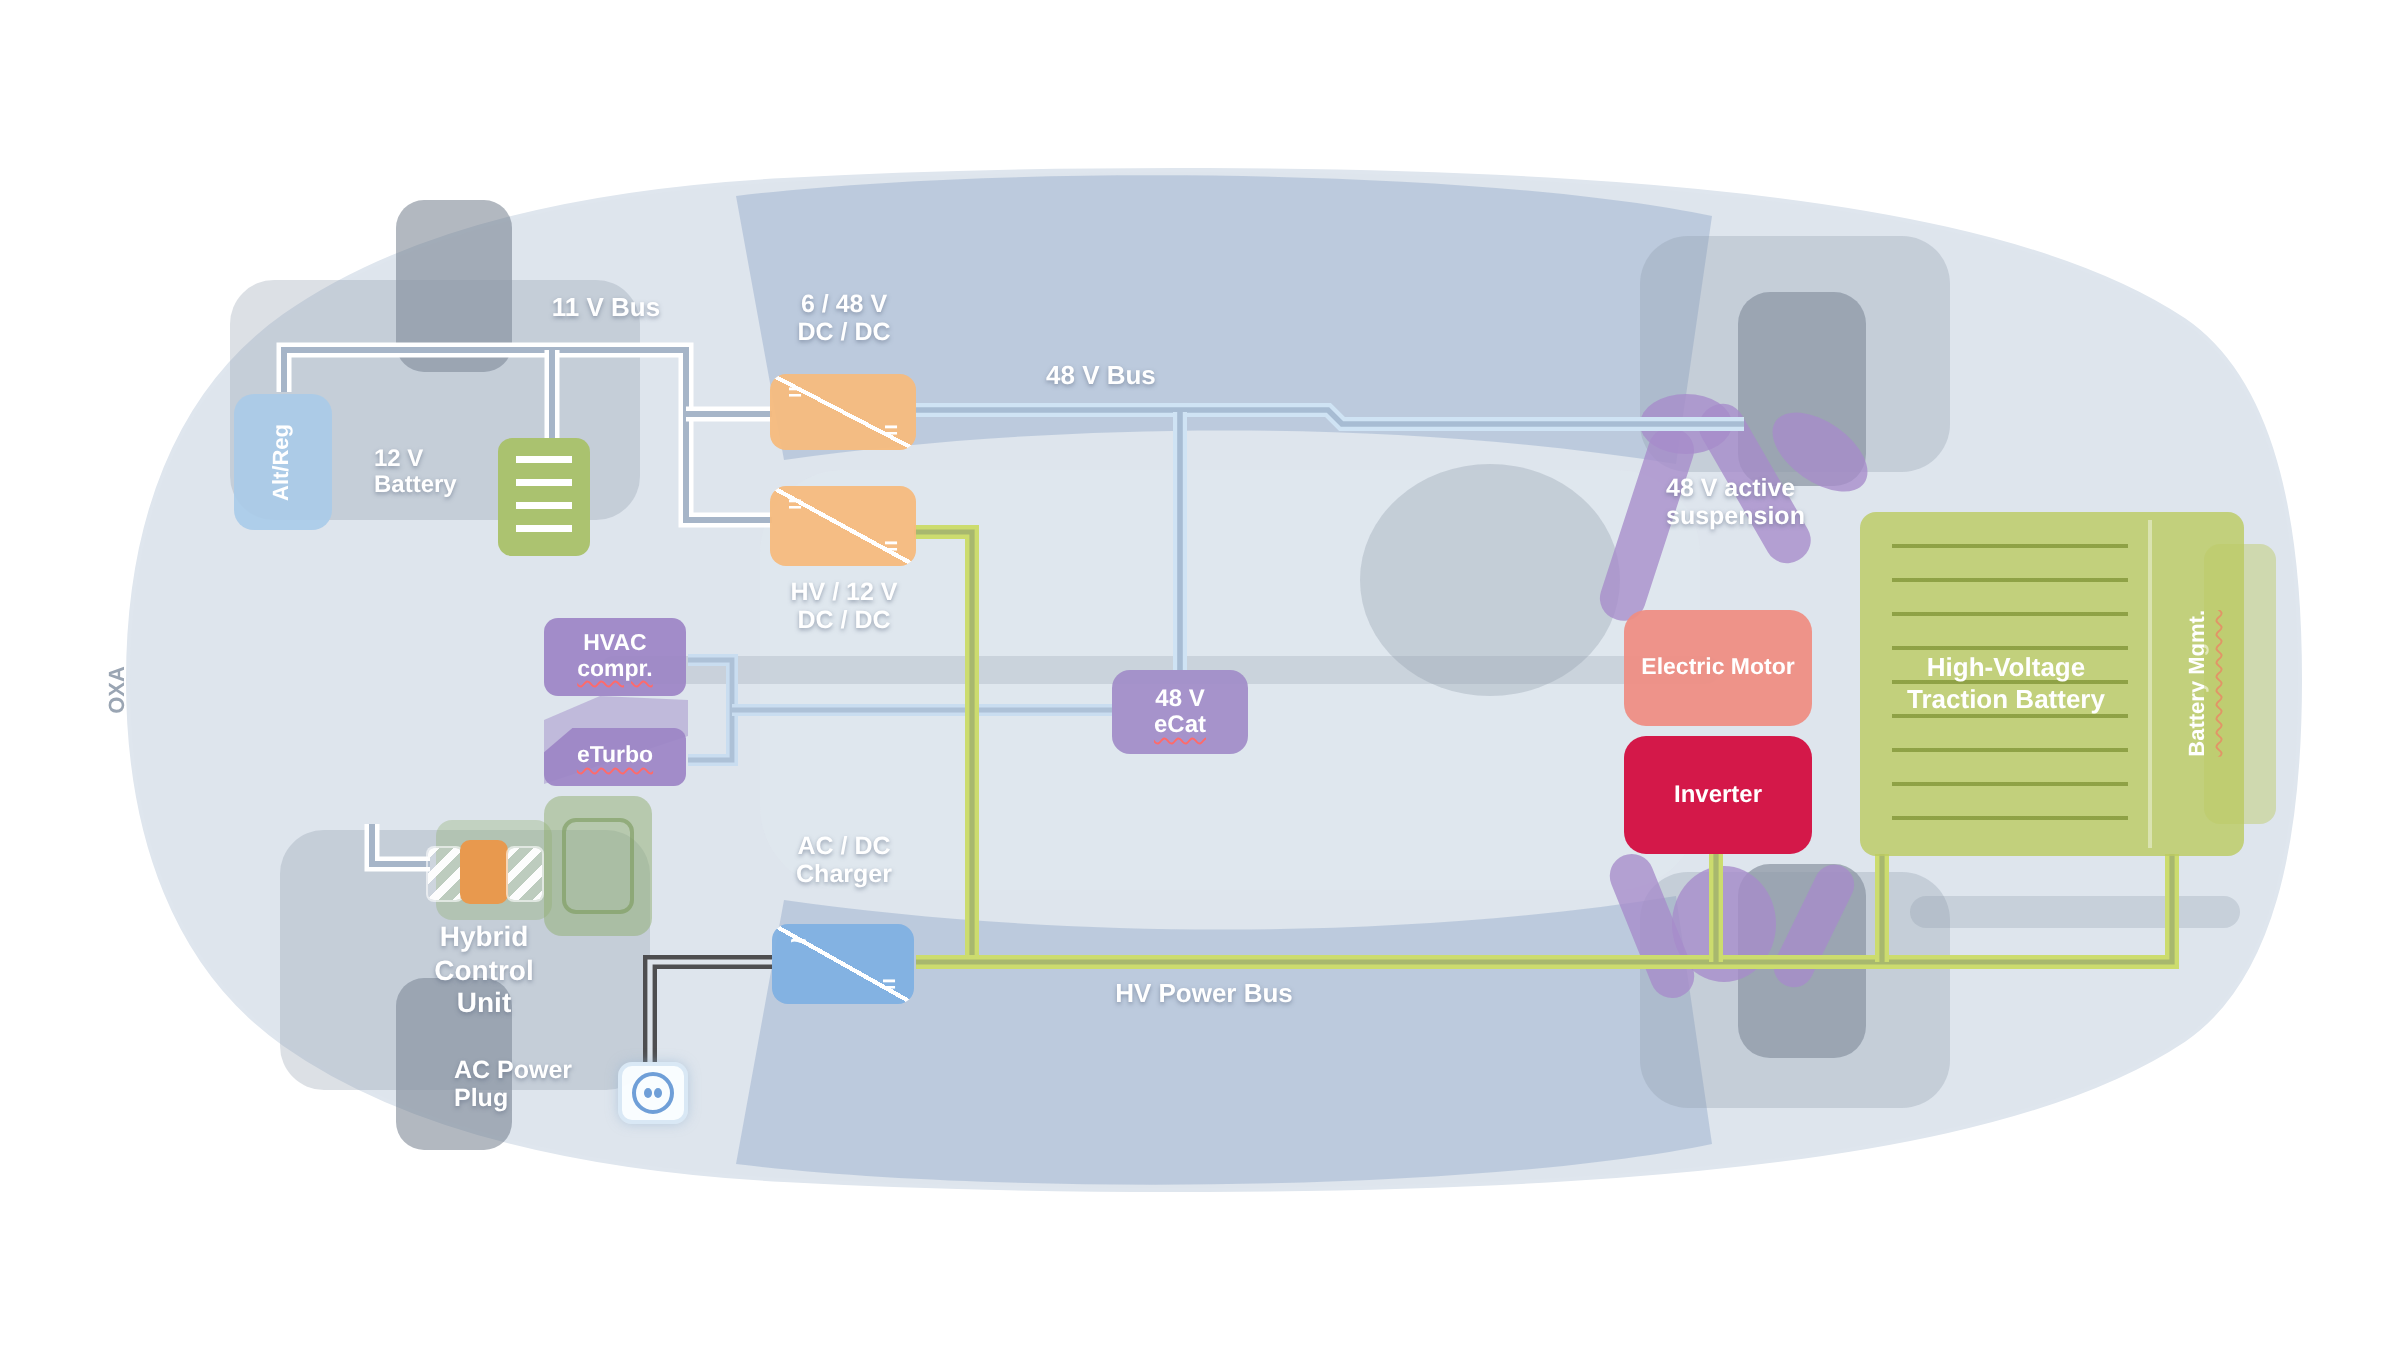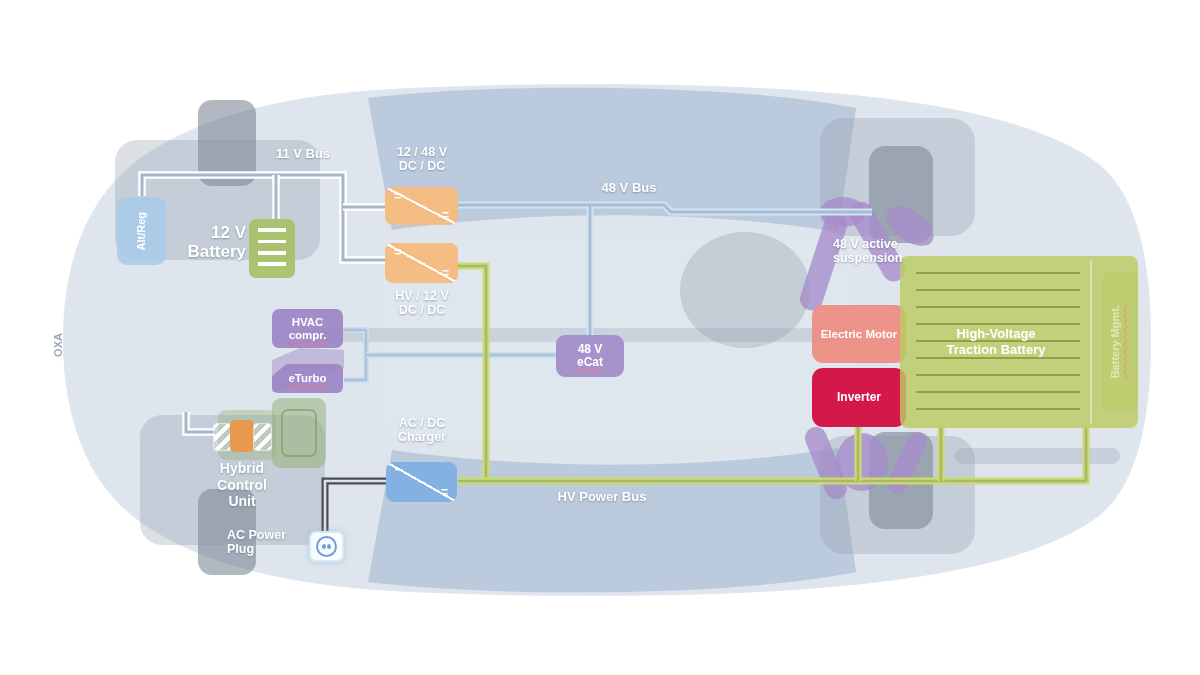--- a/index.html
+++ b/index.html
@@ -185,47 +185,47 @@
   </div>
 
   <div class="box" style="left:812px;top:368px;width:94px;height:59px;background:#d41849;border-radius:11px;font-size:12px;">
     <span>Inverter</span>
   </div>
 
   <div class="box" style="left:812px;top:305px;width:94px;height:58px;background:rgba(238,142,132,.95);border-radius:11px;font-size:11.5px;">
     <span>Electric Motor</span>
   </div>
 
-  <div style="position:absolute;left:900px;top:256px;width:192px;height:172px;background:rgba(188,202,99,.82);border-radius:8px;padding-left:46px;">
+  <div style="position:absolute;left:930px;top:256px;width:192px;height:172px;background:rgba(188,202,99,.82);border-radius:8px;">
     <span class="cells"></span>
     <div style="position:absolute;left:0;top:0;right:46px;bottom:0;display:flex;flex-direction:column;align-items:center;justify-content:center;color:#fff;font-weight:bold;font-size:13px;text-align:center;line-height:1.25;">
       <span>High-Voltage</span>
       <span>Traction Battery</span>
     </div>
     <div class="hvb-strip">
       <span class="vert sq" style="color:#fff;font-weight:bold;font-size:11px;">Battery Mgmt.</span>
     </div>
   </div>
   <div style="position:absolute;left:1102px;top:272px;width:36px;height:140px;background:rgba(188,202,99,.45);border-radius:8px;"></div>
 
   <div class="lbl" style="left:258px;top:147px;width:90px;text-align:center;font-size:13px;">11 V Bus</div>
 
   <div class="lbl" style="left:383px;top:145px;width:78px;text-align:center;font-size:12.5px;">
-    <div>12 / 48 V</div>
+    <div>6 / 48 V</div>
     <div>DC / DC</div>
   </div>
 
-  <div class="lbl" style="left:579px;top:181px;width:100px;text-align:center;font-size:13px;">48 V Bus</div>
+  <div class="lbl" style="left:523px;top:181px;width:100px;font-size:13px;">48 V Bus</div>
 
   <div class="lbl" style="left:383px;top:289px;width:78px;text-align:center;font-size:12.5px;">
     <div>HV / 12 V</div>
     <div>DC / DC</div>
   </div>
 
-  <div class="lbl" style="left:187px;top:223px;width:59px;text-align:right;font-size:17px;">
+  <div class="lbl" style="left:187px;top:223px;width:59px;font-size:12px;">
     <div>12 V</div>
     <div>Battery</div>
   </div>
 
   <div class="lbl" style="left:382px;top:416px;width:80px;text-align:center;font-size:12.5px;">
     <div>AC / DC</div>
     <div>Charger</div>
   </div>
 
   <div class="lbl" style="left:202px;top:460px;width:80px;text-align:center;font-size:14px;line-height:1.18;">

